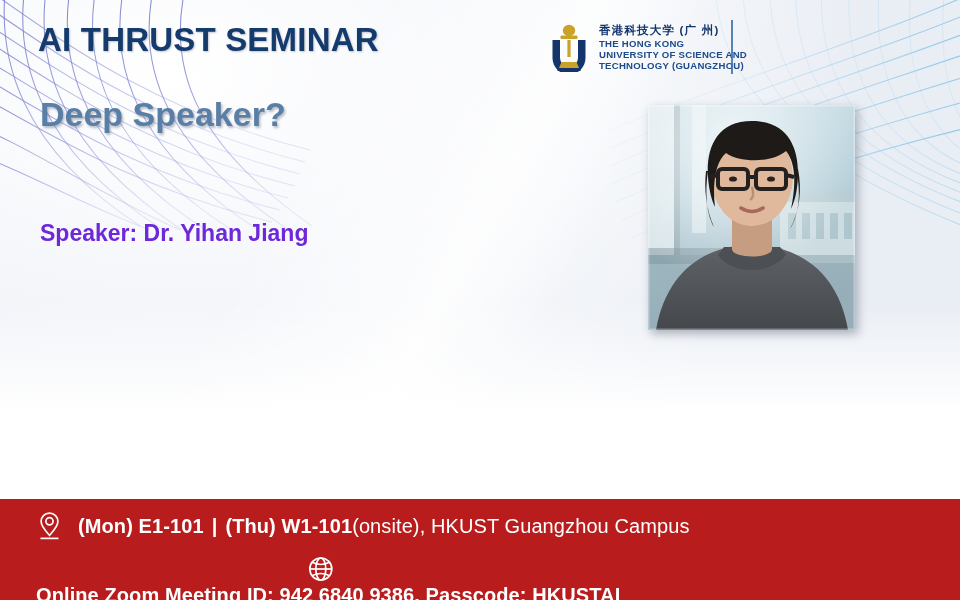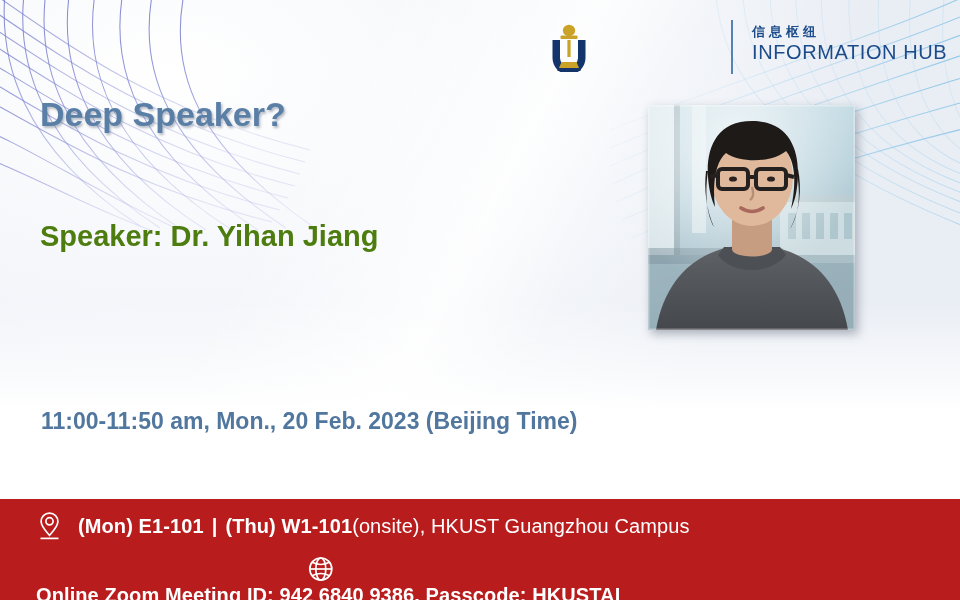--- a/index.html
+++ b/index.html
@@ -133,23 +133,23 @@
     color: #5a7fa6;
     line-height: 1.32;
     text-shadow: 1.5px 1.5px 2.5px rgba(110,120,140,0.5);
   }
 
   
   .speaker-name {
     position: absolute;
     left: 40px;
     top: 220px;
-    font-size: 29px;
-    font-weight: bold;
-    color: #4d7c0f;
+    font-size: 23px;
+    font-weight: bold;
+    color: #6d28d9;
     white-space: nowrap;
   }
   .affil {
     position: absolute;
     left: 41px;
     top: 285px;
     font-size: 21.5px;
     color: #1c1c1c;
     line-height: 1.46;
   }
@@ -271,47 +271,49 @@
       <path d="M 912 -20 C 900 80 934 154 1000 166"></path>
       <path d="M 946 -20 C 932 84 966 150 1000 156"></path>
       <path d="M 742 -20 C 744 58 772 148 1000 228"></path>
       <path d="M 714 -20 C 720 56 744 146 1000 240"></path>
     </g>
   </svg>
 
   <div class="bg-sheen"></div>
   <div class="bg-soft-white"></div>
 
+  <div class="kicker">AI THRUST SEMINAR</div>
 
   <div class="logo-block">
     <svg class="crest" viewBox="0 0 42 48">
       <ellipse cx="21" cy="6.5" rx="6.2" ry="5.8" fill="#c9a227"></ellipse>
       <rect x="12.5" y="11.5" width="17" height="3.6" rx="1" fill="#c9a227"></rect>
       <path d="M4.5 16 h7.5 v18 a9 9 0 0 0 18 0 V16 h7.5 v18 a16.5 16.5 0 0 1 -33 0 Z" fill="#14356b"></path>
       <rect x="19.4" y="16" width="3.2" height="17" fill="#c9a227"></rect>
       <path d="M13.5 38 h15 l2.5 6 h-20 Z" fill="#c9a227"></path>
       <rect x="9.5" y="44" width="23" height="3" fill="#14356b"></rect>
     </svg>
+    <div class="logo-text">
+      <div class="logo-cn">香港科技大学 (广 州)</div>
+      <div class="logo-en">THE HONG KONG</div>
+      <div class="logo-en">UNIVERSITY OF SCIENCE AND</div>
+      <div class="logo-en">TECHNOLOGY (GUANGZHOU)</div>
+    </div>
   </div>
 
   <div class="logo-divider"></div>
 
-  <div class="hub-block">
-    <div class="hub-cn">信息枢纽</div>
-    <div class="hub-en">INFORMATION HUB</div>
-  </div>
 
   <div class="talk-title">
     <div>Deep Speaker?</div>
   </div>
 
   <div class="speaker-name">Speaker: Dr. Yihan Jiang</div>
 
 
-  <div class="datetime">11:00-11:50 am, Mon., 20 Feb. 2023 (Beijing Time)</div>
 
   <div class="portrait">
     <svg width="207" height="225" viewBox="0 0 207 225">
       <defs>
         <linearGradient id="winBg" x1="0" y1="0" x2="0.2" y2="1">
           <stop offset="0%" stop-color="#cfe3ea"></stop>
           <stop offset="45%" stop-color="#b9d2dc"></stop>
           <stop offset="100%" stop-color="#9fb6c0"></stop>
         </linearGradient>
         <linearGradient id="shirt" x1="0" y1="0" x2="0" y2="1">

